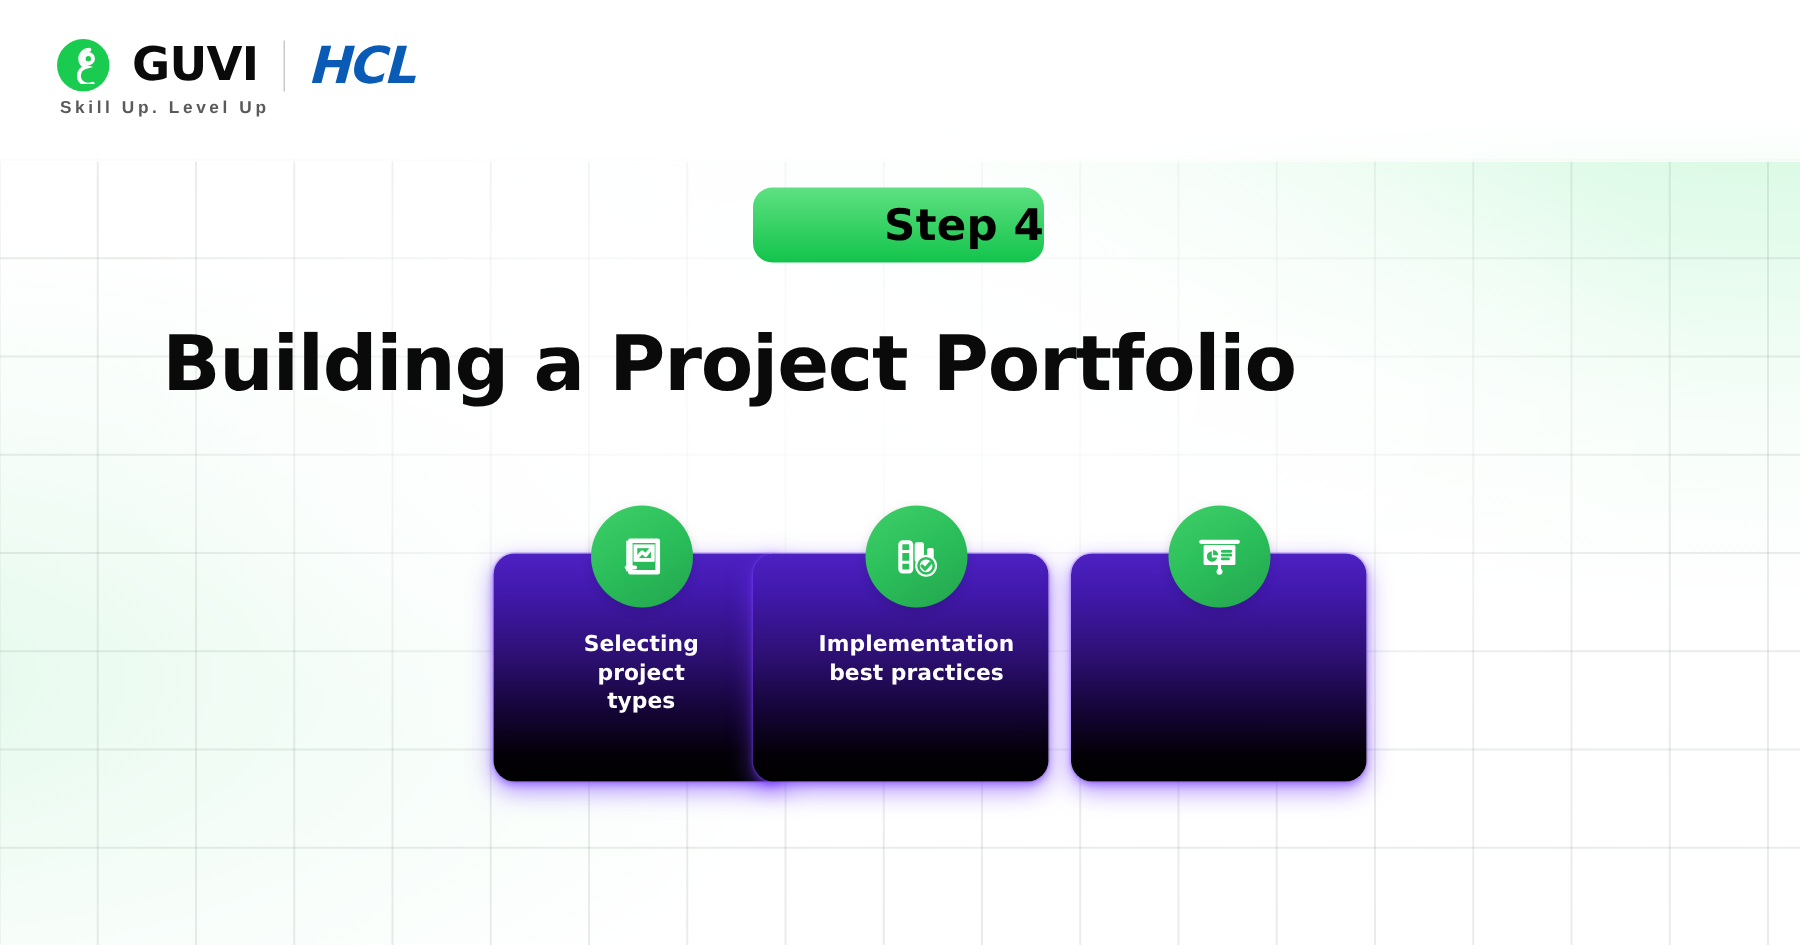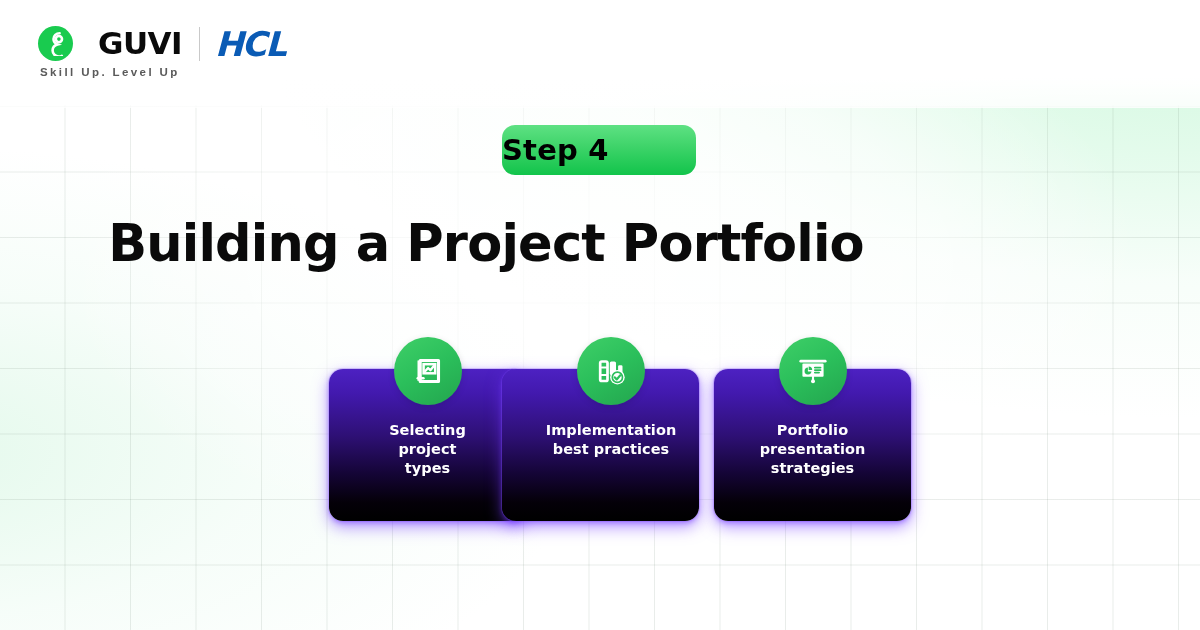--- a/index.html
+++ b/index.html
@@ -66,21 +66,21 @@
   .logo-row { display:flex; align-items:center; }
   .guvi-mark {
     width:35px; height:35px; border-radius:50%;
     background:#19CB4F;
     display:flex; align-items:center; justify-content:center;
     flex:0 0 auto;
   }
   .guvi-word {
     font-family:"DejaVu Sans", sans-serif;
     font-size:31px; font-weight:bold; letter-spacing:-0.5px;
-    color:#0A0A0A; margin-left:25px; line-height:1;
+    color:#0A0A0A; margin-left:15px; line-height:1;
   }
   .logo-divider {
     width:1px; height:34px; background:#c9c9c9;
     margin:0 18px 0 17px;
   }
   .hcl-word {
     font-family:"DejaVu Sans", sans-serif;
     font-size:34px; font-weight:bold; font-style:italic;
     letter-spacing:-1.5px; color:#0A5BB5; line-height:1;
     transform:skewX(-4deg);
@@ -89,21 +89,21 @@
     font-family:"Liberation Sans", sans-serif;
     font-size:11.5px; font-weight:bold; letter-spacing:2.4px;
     color:#5A5A5A; margin-left:2px;
   }
 
   
   .step-badge {
     position:absolute; left:502px; top:125px;
     width:194px; height:50px; border-radius:13px;
     background:linear-gradient(to bottom, #5EE183 0%, #3FD46A 42%, #12C44B 100%);
-    display:flex; align-items:center; justify-content:flex-start;
+    display:flex; align-items:center; justify-content:flex-end;
     z-index:20;
   }
   .step-badge-text {
     font-family:"DejaVu Sans", sans-serif;
     font-size:29px; font-weight:bold; color:#000000;
     letter-spacing:0.2px;
   }
 
   
   .page-title {
@@ -229,19 +229,16 @@
         <svg width="36" height="36" viewBox="0 0 36 36" aria-hidden="true">
           <path d="M5.8 8.2h24.4" stroke="#FFFFFF" stroke-width="2.8" stroke-linecap="round"></path>
           <rect x="7.4" y="10.4" width="21.2" height="13.3" rx="1" fill="#FFFFFF"></rect>
           <path d="M18 23.7v3.1" stroke="#FFFFFF" stroke-width="2.1" stroke-linecap="round"></path>
           <circle cx="18" cy="28.2" r="2" fill="#FFFFFF"></circle>
           <path d="M13.7 13.6v3.5h3.5a3.5 3.5 0 0 0-3.5-3.5z" fill="#2BBF5B"></path>
           <path d="M12.9 14.5a3.5 3.5 0 1 0 3.6 4.1h-3.6z" fill="#2BBF5B"></path>
           <path d="M19.9 14.6h5.6M19.9 17.1h5.6M19.9 19.6h4.1" stroke="#2BBF5B" stroke-width="1.9" stroke-linecap="round"></path>
         </svg>
       </div>
-      <div class="card-text">Portfolio
-presentation
-strategies</div>
     </div>
 
   </div>
 </div>
 
 </body></html>

